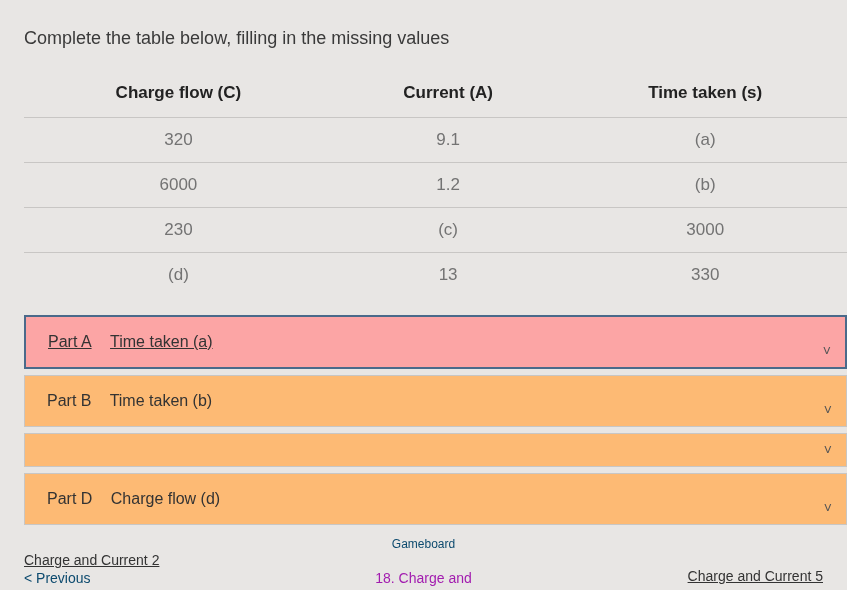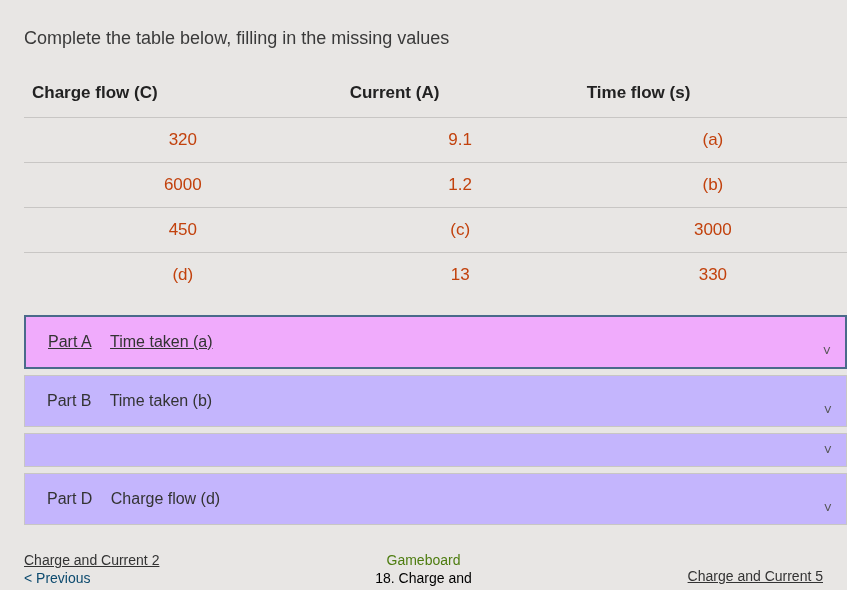--- a/index.html
+++ b/index.html
@@ -22,45 +22,45 @@
     margin-bottom: 24px;
   }
   table {
     width: 100%;
     border-collapse: collapse;
     margin-bottom: 18px;
   }
   thead th {
     font-weight: bold;
     font-size: 17px;
-    text-align: left;
+    text-align: center;
     padding: 10px 8px 14px 8px;
     color: #222;
   }
   tbody td {
     text-align: center;
     font-size: 17px;
     padding: 12px 8px;
     border-top: 1px solid #c8c6c4;
-    color: #c2410c;
+    color: #737373;
   }
   .parts {
     margin-top: 6px;
   }
   .part {
     border: 1px solid #c8c6c4;
-    background: #c4b5fd;
+    background: #fdba74;
     padding: 16px 22px;
     position: relative;
     margin-bottom: 6px;
     cursor: pointer;
   }
   .part.active {
     border: 2px solid #4a6a8a;
-    background: #f0abfc;
+    background: #fca5a5;
   }
   .part-label {
     font-size: 16px;
     color: #333;
   }
   .part.active .part-label .part-id,
   .part.active .part-label .part-title {
     text-decoration: underline;
     font-weight: 500;
   }
@@ -89,61 +89,61 @@
     color: #333;
     cursor: pointer;
     display: inline-block;
     margin-bottom: 2px;
   }
   .footer-center {
     text-align: center;
     flex: 1;
   }
   .footer-center .gb {
-    font-size: 14px;
-    color: #4d7c0f;
+    font-size: 12px;
+    color: #0c4a6e;
     display: block;
-    margin-bottom: 2px;
+    margin-bottom: 19px;
   }
   .footer-center .crumb {
     font-size: 14px;
-    color: #000000;
+    color: #a21caf;
   }
   .prev {
     font-size: 14px;
     color: #0c4a6e;
   }
 </style>
 </head>
 <body>
 
 <div class="page">
   <div class="instruction">Complete the table below, filling in the missing values</div>
 
   <table>
     <thead>
       <tr>
         <th>Charge flow (C)</th>
         <th>Current (A)</th>
-        <th>Time flow (s)</th>
+        <th>Time taken (s)</th>
       </tr>
     </thead>
     <tbody>
       <tr>
         <td>320</td>
         <td>9.1</td>
         <td>(a)</td>
       </tr>
       <tr>
         <td>6000</td>
         <td>1.2</td>
         <td>(b)</td>
       </tr>
       <tr>
-        <td>450</td>
+        <td>230</td>
         <td>(c)</td>
         <td>3000</td>
       </tr>
       <tr>
         <td>(d)</td>
         <td>13</td>
         <td>330</td>
       </tr>
     </tbody>
   </table>

